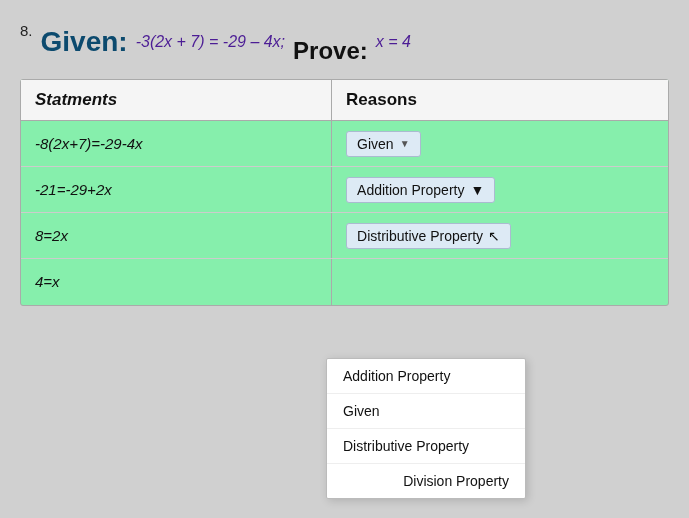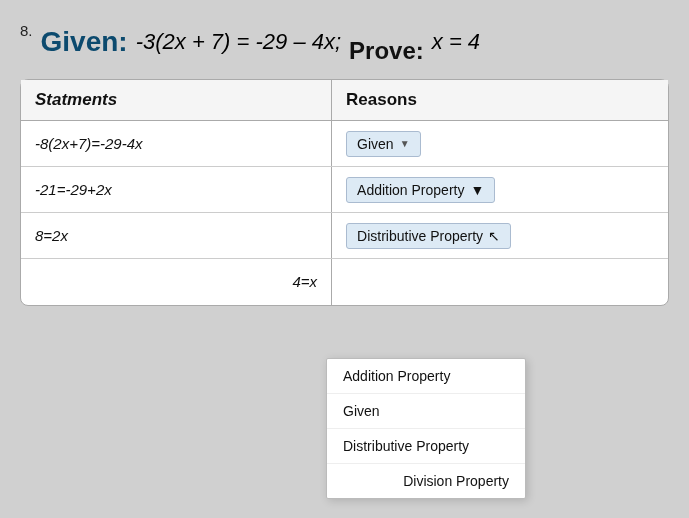--- a/index.html
+++ b/index.html
@@ -29,36 +29,36 @@
       margin-top: 4px;
     }
 
     .given-label {
       font-size: 28px;
       font-weight: 900;
       color: #0c4a6e;
     }
 
     .math-expression {
-      font-size: 22px;
+      font-size: 16px;
       font-style: italic;
-      color: #000000;
+      color: #4c1d95;
     }
 
     .prove-label {
       font-size: 24px;
       font-weight: 900;
       color: #111;
       margin-top: 19px;
     }
 
     .table-container {
-      background: #ffffff;
+      background: #86efac;
       border: 1.5px solid #aaa;
-      border-radius: 8px;
+      border-radius: 3px;
       overflow: visible;
       position: relative;
     }
 
     table {
       width: 100%;
       border-collapse: collapse;
     }
 
     thead tr th {
@@ -85,21 +85,20 @@
       vertical-align: middle;
       height: 46px;
     }
 
     tbody tr td:last-child {
       border-right: none;
     }
 
     tbody tr:last-child td {
       border-bottom: none;
-      text-align: right;
     }
 
     .stmt-col {
       width: 48%;
       font-style: italic;
     }
 
     .reason-col {
       width: 52%;
     }

